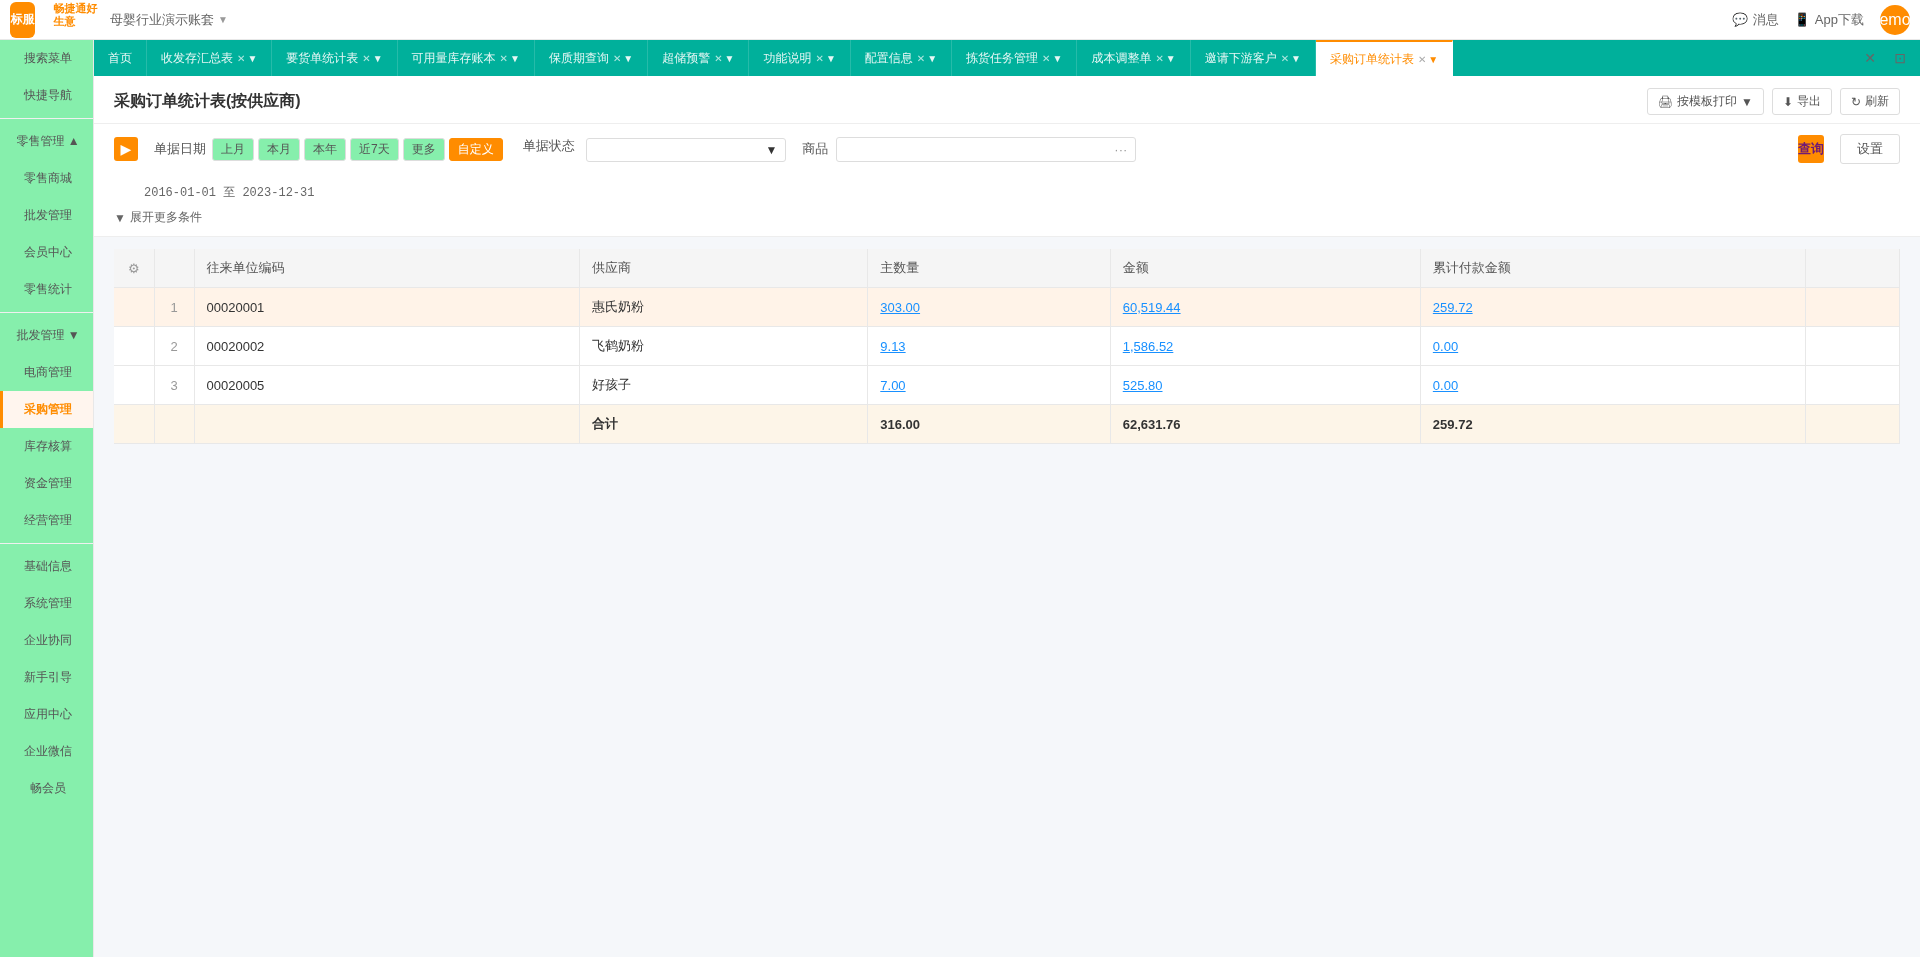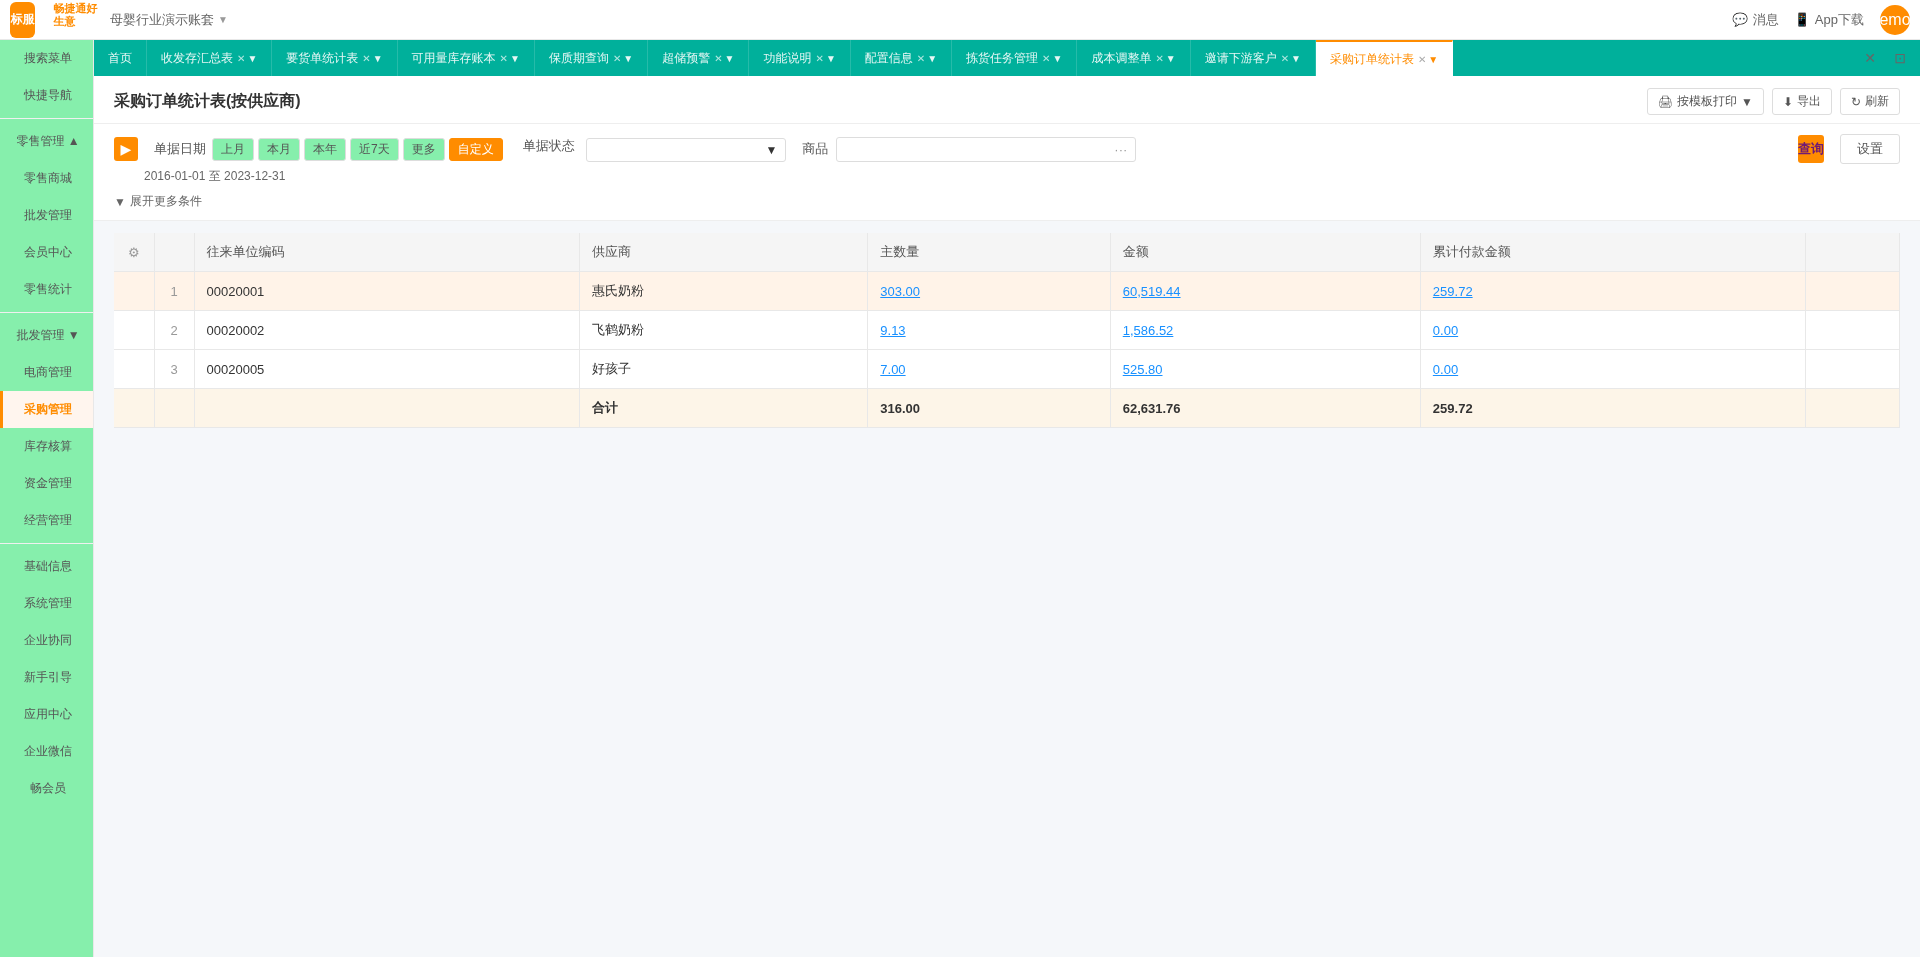--- a/index.html
+++ b/index.html
@@ -293,21 +293,21 @@
             <div style="display:flex; align-items:center; gap:8px; flex:1;">
               <span class="filter-label">商品</span>
               <div class="goods-input">
                 <input type="text" style="">
                 <span class="dots">···</span>
               </div>
             </div>
             <button class="btn-search">查询</button>
             <button class="btn-settings">设置</button>
           </div>
-          <div style="margin-top:4px; padding-left:30px;">
+          <div style="margin-top:20px; padding-left:30px;font-family:Liberation Mono, monospace;">
             <span class="date-range-text">
               <span>2016-01-01</span>
               <span> 至 </span>
               <span>2023-12-31</span>
             </span>
           </div>
           <div class="expand-more">
             <span>▼</span>
             <span>展开更多条件</span>
           </div>

